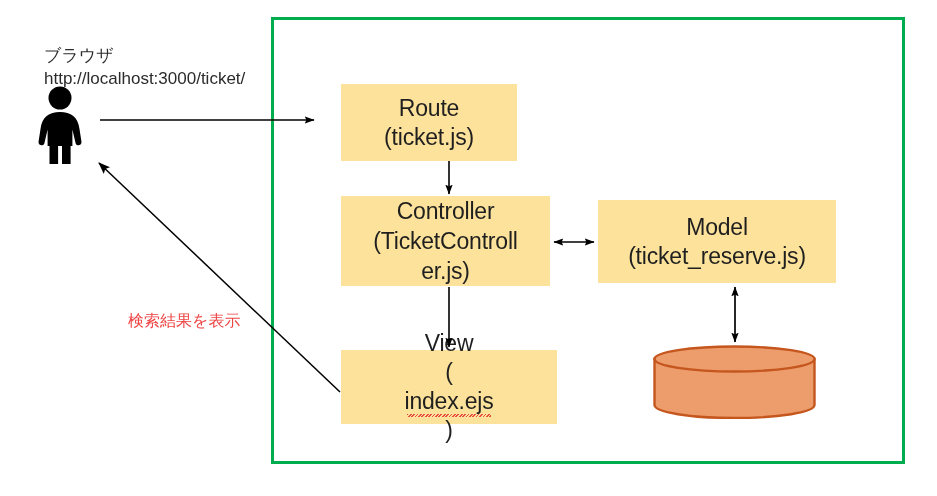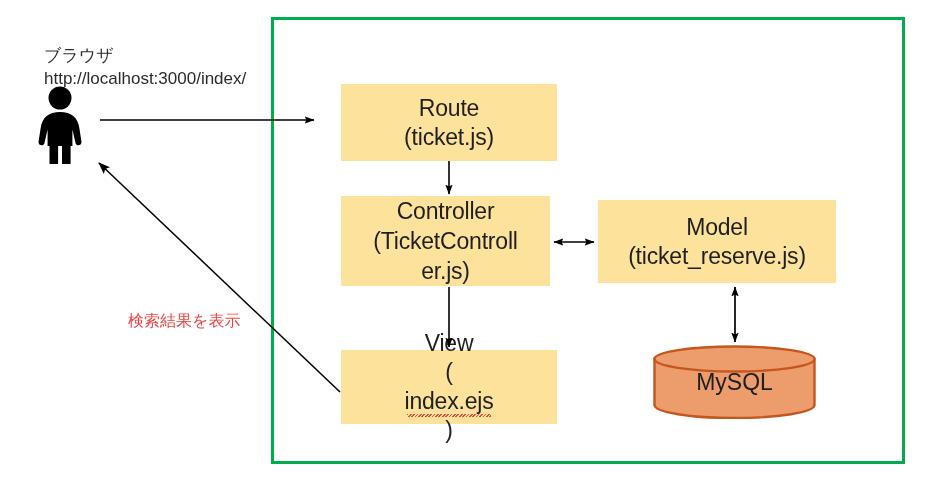--- a/index.html
+++ b/index.html
@@ -67,21 +67,21 @@
     align-items: center;
     justify-content: center;
     text-align: center;
     font-size: 23px;
     line-height: 29px;
     color: #1f1f1f;
     letter-spacing: -0.2px;
   }
   .box span { display: block; }
   #box-route {
-    left: 341px; top: 84px; width: 216px; height: 77px;
+    left: 341px; top: 84px; width: 176px; height: 77px;
   }
   #box-controller {
     left: 341px; top: 196px; width: 209px; height: 90px;
     line-height: 30px;
     text-align: center;
   }
   #box-view {
     left: 341px; top: 350px; width: 216px; height: 74px;
   }
   #box-model {
@@ -143,21 +143,21 @@
 </style>
 </head>
 <body>
 
 <div id="canvas">
 
   <div class="server-frame"></div>
 
   <div class="browser-caption">
     <span>ブラウザ</span>
-    <span class="line2">http://localhost:3000/index/</span>
+    <span class="line2">http://localhost:3000/ticket/</span>
   </div>
 
   <svg class="actor" viewBox="0 0 54 78">
     <circle cx="27" cy="12" r="11.5" fill="#000000"></circle>
     <path d="M27 26 C16 26 9 31 7.5 43 L5.5 56 C5.2 59.5 10.6 60.6 11.4 57.2 L14.6 43.5 L14.6 60 L39.4 60 L39.4 43.5 L42.6 57.2 C43.4 60.6 48.8 59.5 48.5 56 L46.5 43 C45 31 38 26 27 26 Z" fill="#000000"></path>
     <rect x="16.5" y="58" width="8.6" height="20" fill="#000000"></rect>
     <rect x="29" y="58" width="8.6" height="20" fill="#000000"></rect>
   </svg>
 
   <div class="box" id="box-route">
@@ -182,21 +182,20 @@
 
   <div class="box" id="box-model">
     <span>Model</span>
     <span>(ticket_reserve.js)</span>
   </div>
 
   <svg class="db" viewBox="0 0 163 74">
     <path d="M1.5 14 L1.5 60 A80 13 0 0 0 161.5 60 L161.5 14 Z" fill="#ed9c6b" stroke="#c4561e" stroke-width="2.4"></path>
     <ellipse cx="81.5" cy="14" rx="80" ry="12.5" fill="#ed9c6b" stroke="#c4561e" stroke-width="2.4"></ellipse>
   </svg>
-  <div class="db-label">MySQL</div>
 
   <svg class="conn">
     <defs>
       <marker id="ah" markerWidth="10" markerHeight="8" refX="9.4" refY="4" orient="auto" markerUnits="userSpaceOnUse">
         <path d="M0,0.3 L10,4 L0,7.7 L1.8,4 Z" fill="#000000"></path>
       </marker>
       <marker id="ah-start" markerWidth="10" markerHeight="8" refX="0.6" refY="4" orient="auto" markerUnits="userSpaceOnUse">
         <path d="M10,0.3 L0,4 L10,7.7 L8.2,4 Z" fill="#000000"></path>
       </marker>
       <marker id="ah-d" markerWidth="12" markerHeight="10" refX="11" refY="5" orient="auto" markerUnits="userSpaceOnUse">

